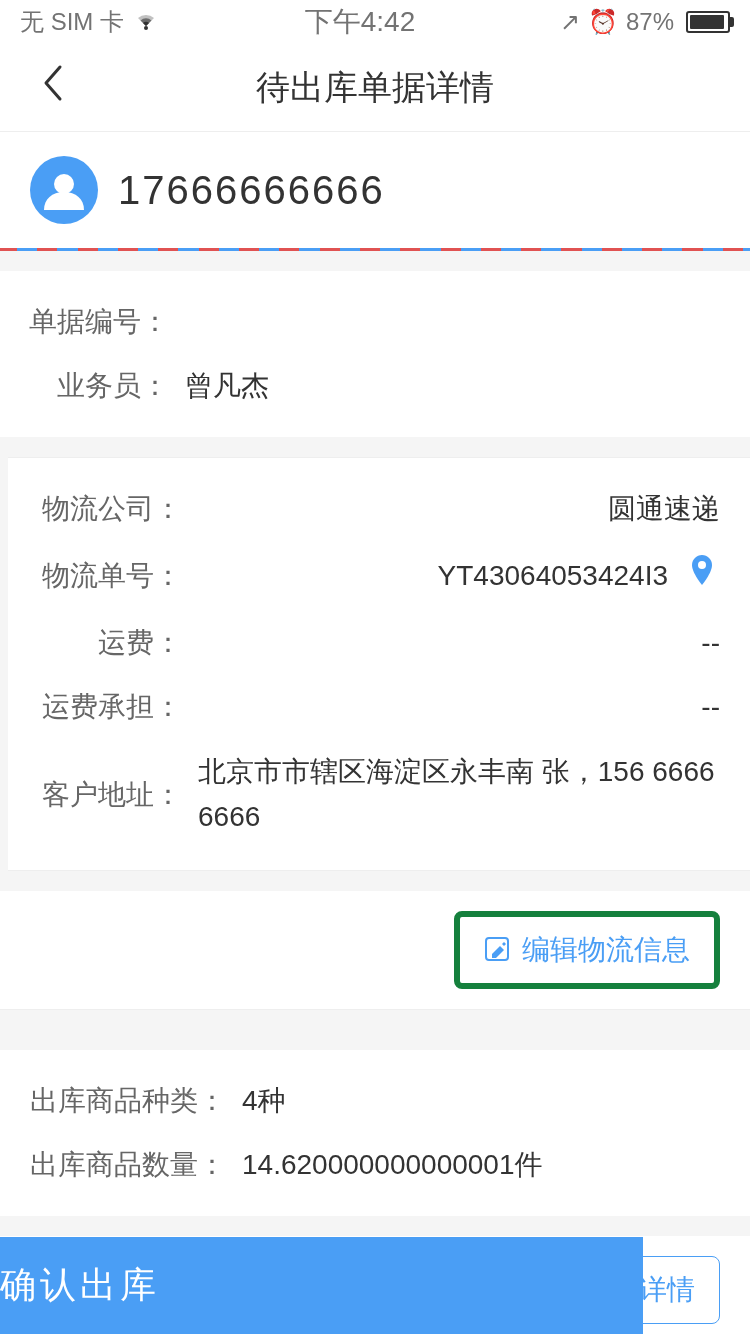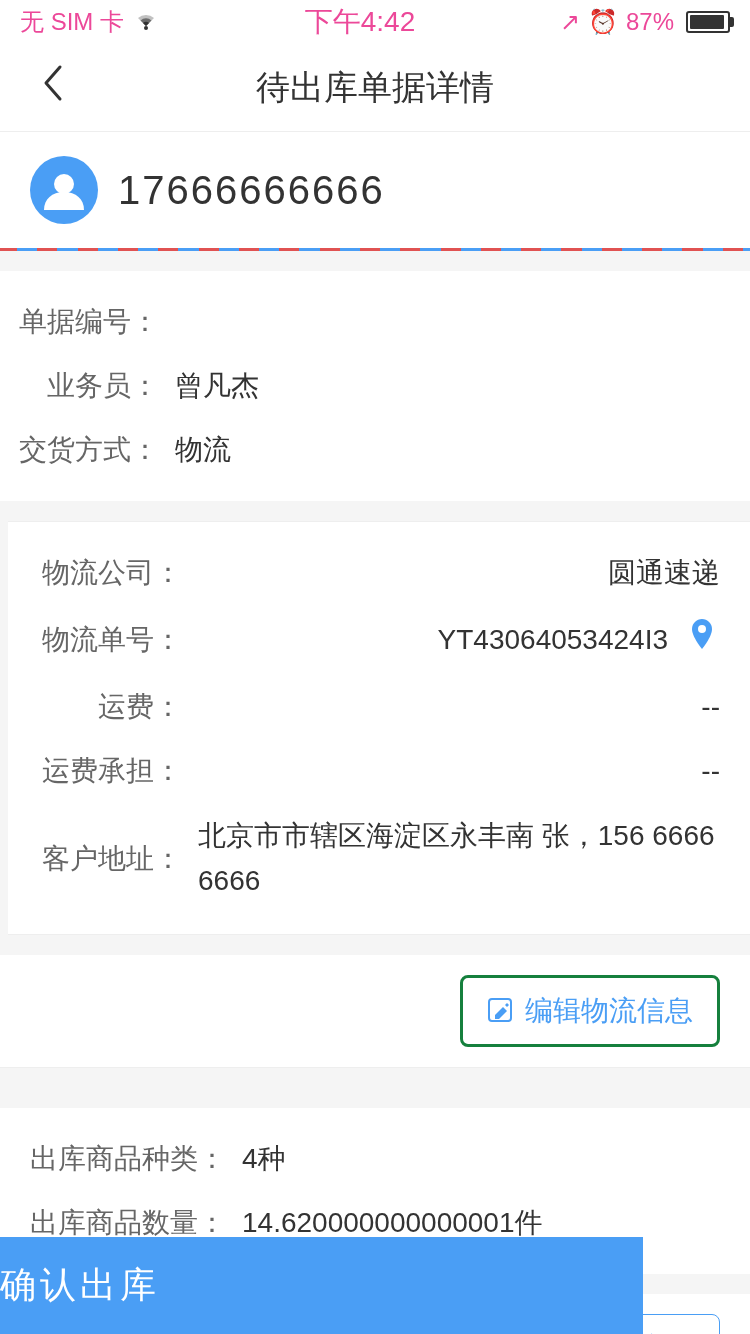--- a/index.html
+++ b/index.html
@@ -17,21 +17,21 @@
     
     .status-bar {
       width: 100%;
       height: 44px;
       background: #fff;
       display: flex;
       align-items: center;
       justify-content: space-between;
       padding: 0 20px;
       font-size: 24px;
-      color: #ec4899;
+      color: #737373;
     }
     .status-left {
       display: flex;
       align-items: center;
       gap: 8px;
       font-size: 24px;
     }
     .status-center {
       font-size: 28px;
       font-weight: 500;
@@ -129,21 +129,21 @@
       font-size: 40px;
       font-weight: 500;
       color: #333;
       letter-spacing: 2px;
     }
 
     
     .section-card {
       background: #fff;
       margin: 20px 0;
-      padding: 30px 15px;
+      padding: 30px 25px;
     }
 
     .info-row {
       display: flex;
       align-items: flex-start;
       margin-bottom: 22px;
       line-height: 1.5;
     }
     .info-row:last-child {
       margin-bottom: 0;
@@ -205,21 +205,21 @@
       display: flex;
       justify-content: flex-end;
       padding: 20px 30px;
       background: #fff;
       border-bottom: 1px solid #eee;
     }
     .edit-btn {
       display: flex;
       align-items: center;
       gap: 10px;
-      border: 3px solid #15803d;
+      border: 6px solid #15803d;
       border-radius: 8px;
       padding: 14px 24px;
       color: #4a9ef5;
       font-size: 28px;
       cursor: pointer;
       background: #fff;
     }
 
     
     .goods-card {
@@ -323,24 +323,20 @@
   </div>
 
   <div class="section-card">
     <div class="info-row">
       <span class="info-label">单据编号：</span>
     </div>
     <div class="info-row">
       <span class="info-label">业务员：</span>
       <span class="info-value">曾凡杰</span>
     </div>
-    <div class="info-row">
-      <span class="info-label">交货方式：</span>
-      <span class="info-value">物流</span>
-    </div>
   </div>
 
   <div class="logistics-card">
     <div class="logistics-row">
       <span class="info-label">物流公司：</span>
       <span class="tracking-value">圆通速递</span>
     </div>
     <div class="logistics-row">
       <span class="info-label">物流单号：</span>
       <span class="tracking-value">YT43064053424I3</span>

